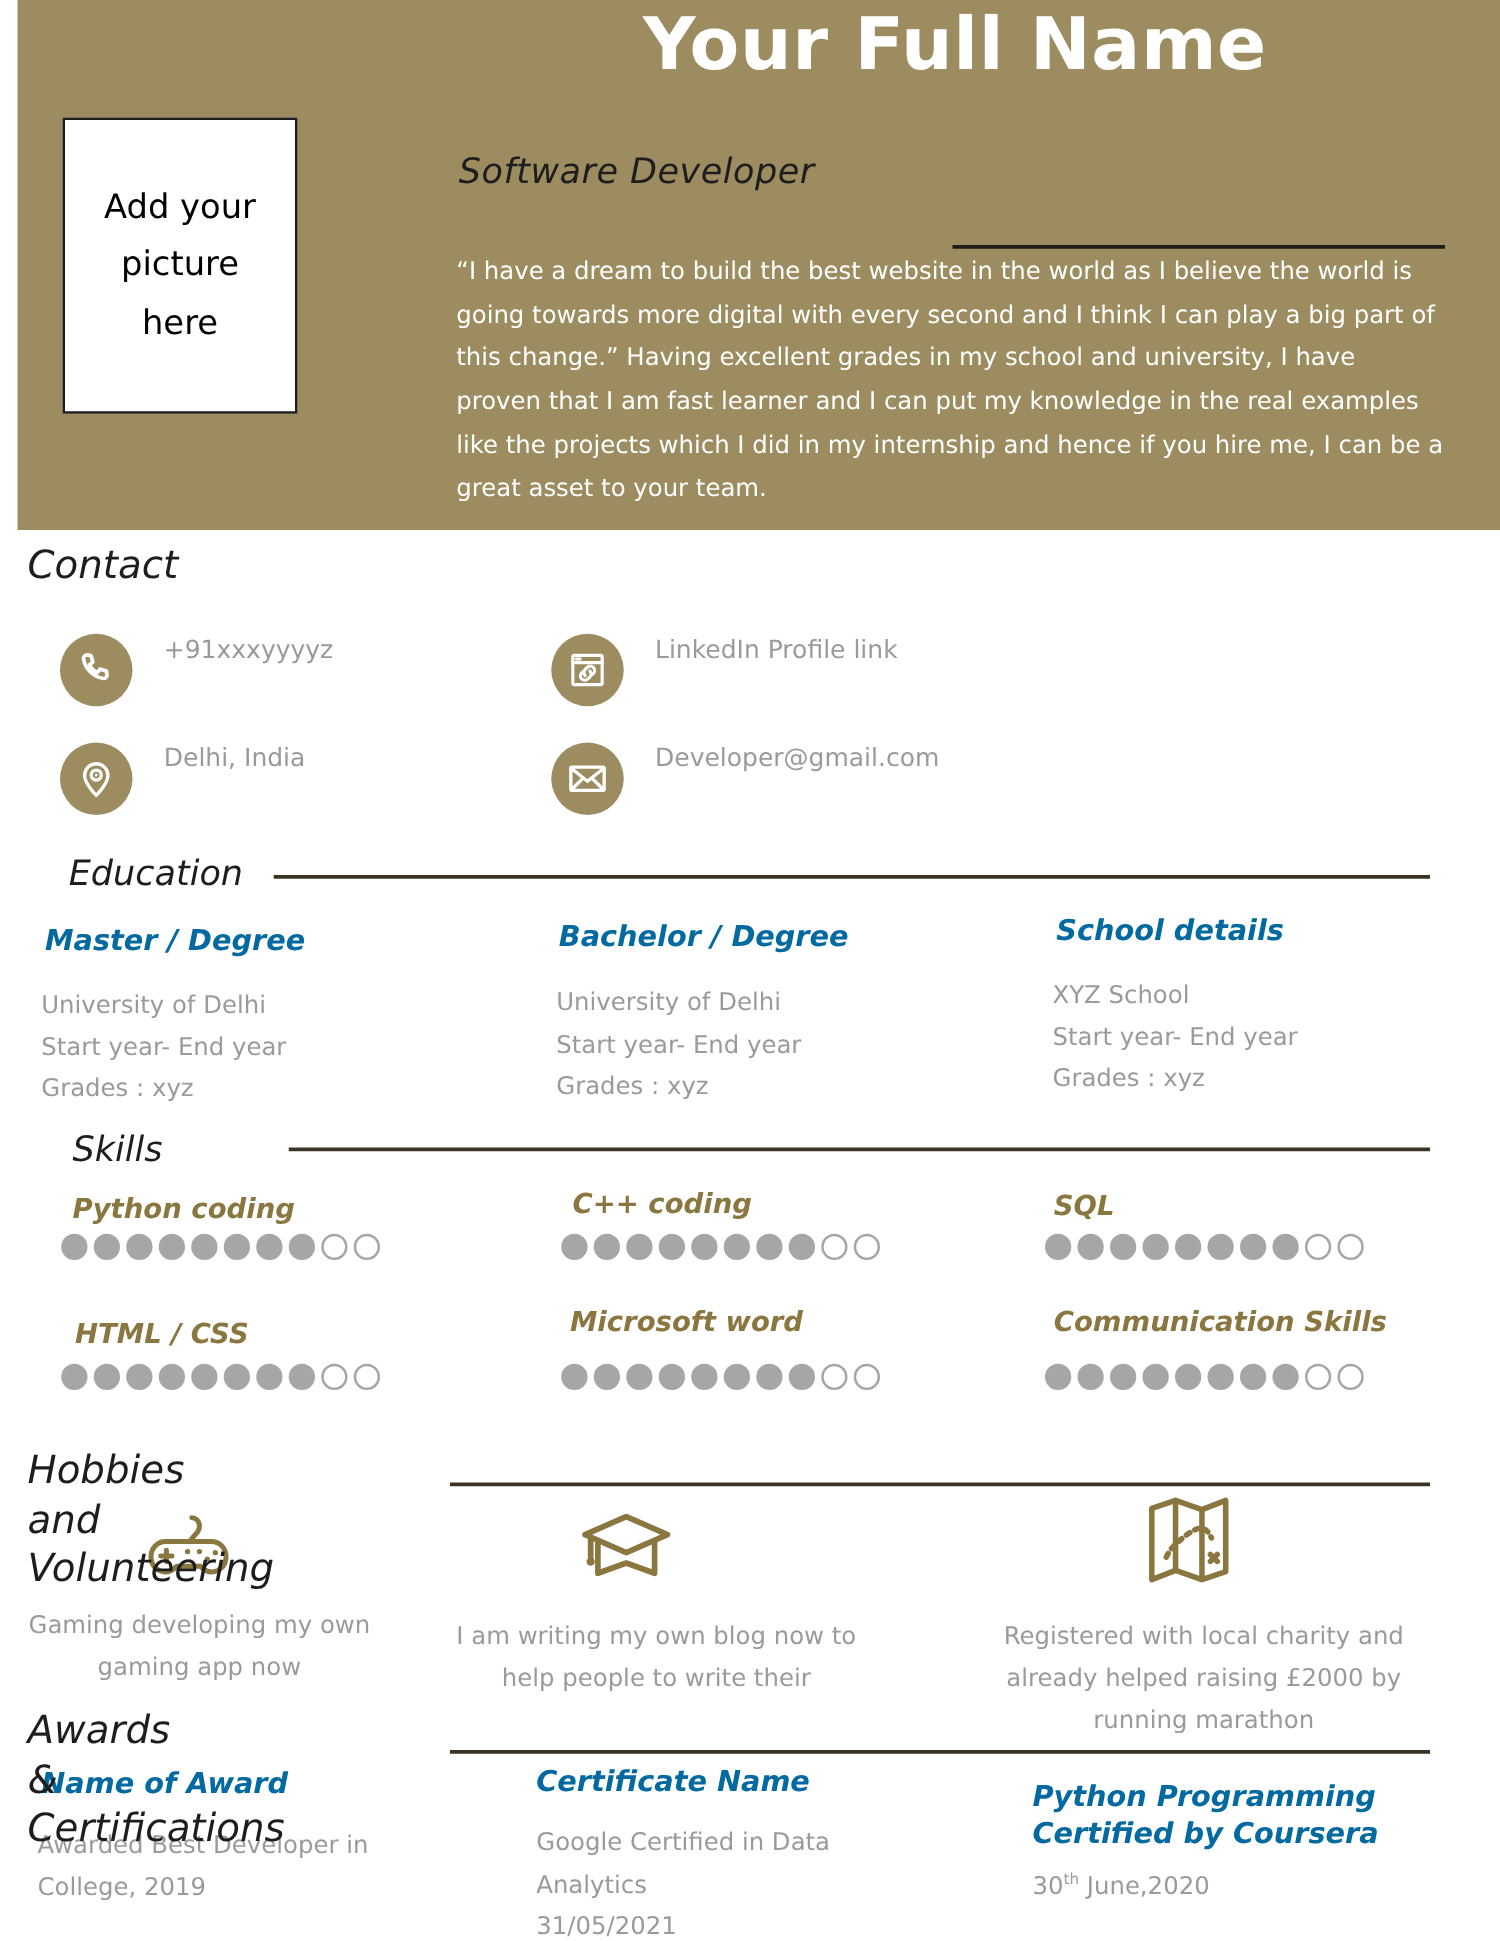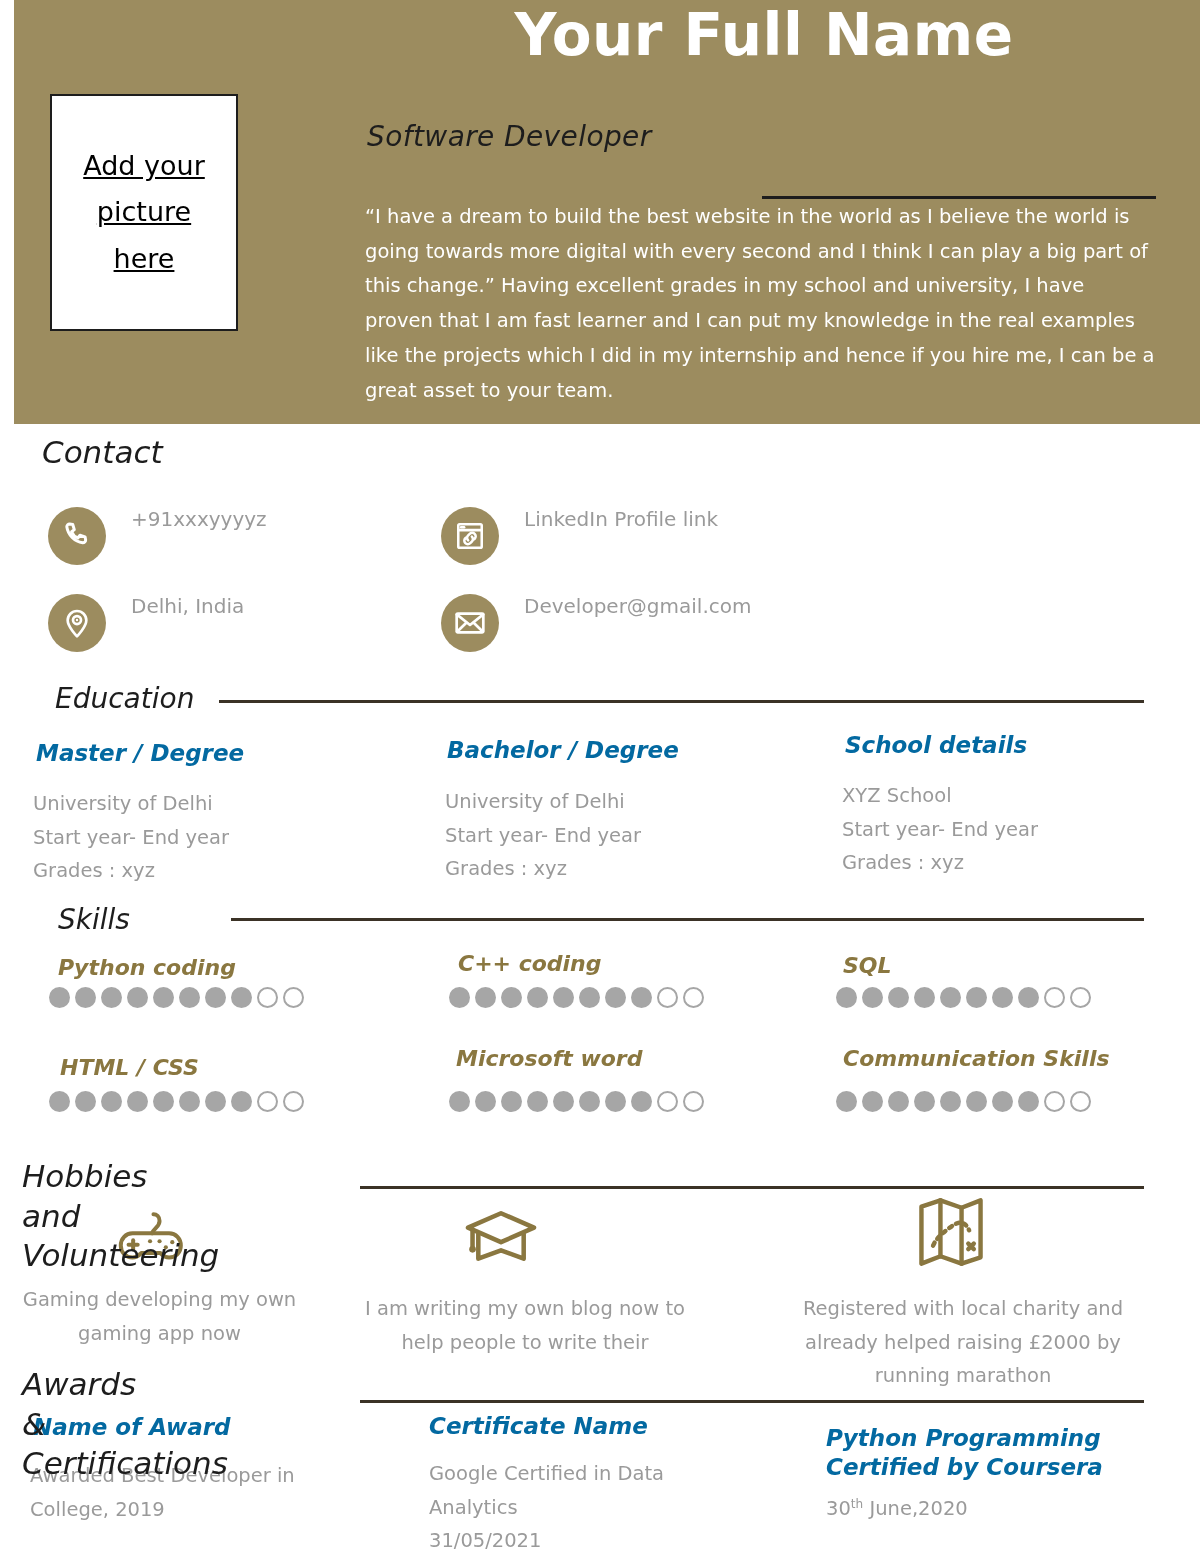--- a/index.html
+++ b/index.html
@@ -53,21 +53,20 @@
     align-items: center;
     justify-content: center;
   }
   .photo-box-text {
     font-family: "DejaVu Sans", sans-serif;
     font-size: 27px;
     color: #000000;
     text-align: center;
     line-height: 1.72;
     width: 150px;
-    text-decoration: underline;
   }
   .job-title {
     position: absolute;
     left: 353px;
     top: 120px;
     font-family: "DejaVu Sans", sans-serif;
     font-style: italic;
     font-size: 28px;
     color: #1d1d1d;
     letter-spacing: 0.4px;
@@ -106,21 +105,20 @@
     border-top: 3px solid #3b3226;
   }
 
   
   .contact-title {
     left: 22px;
     top: 436px;
     width: 118px;
     font-size: 31px;
     line-height: 1.05;
-    margin-left: 20px;
   }
   .contact-row {
     position: absolute;
     display: flex;
     align-items: flex-start;
   }
   .ci {
     width: 58px;
     height: 58px;
     border-radius: 50%;

